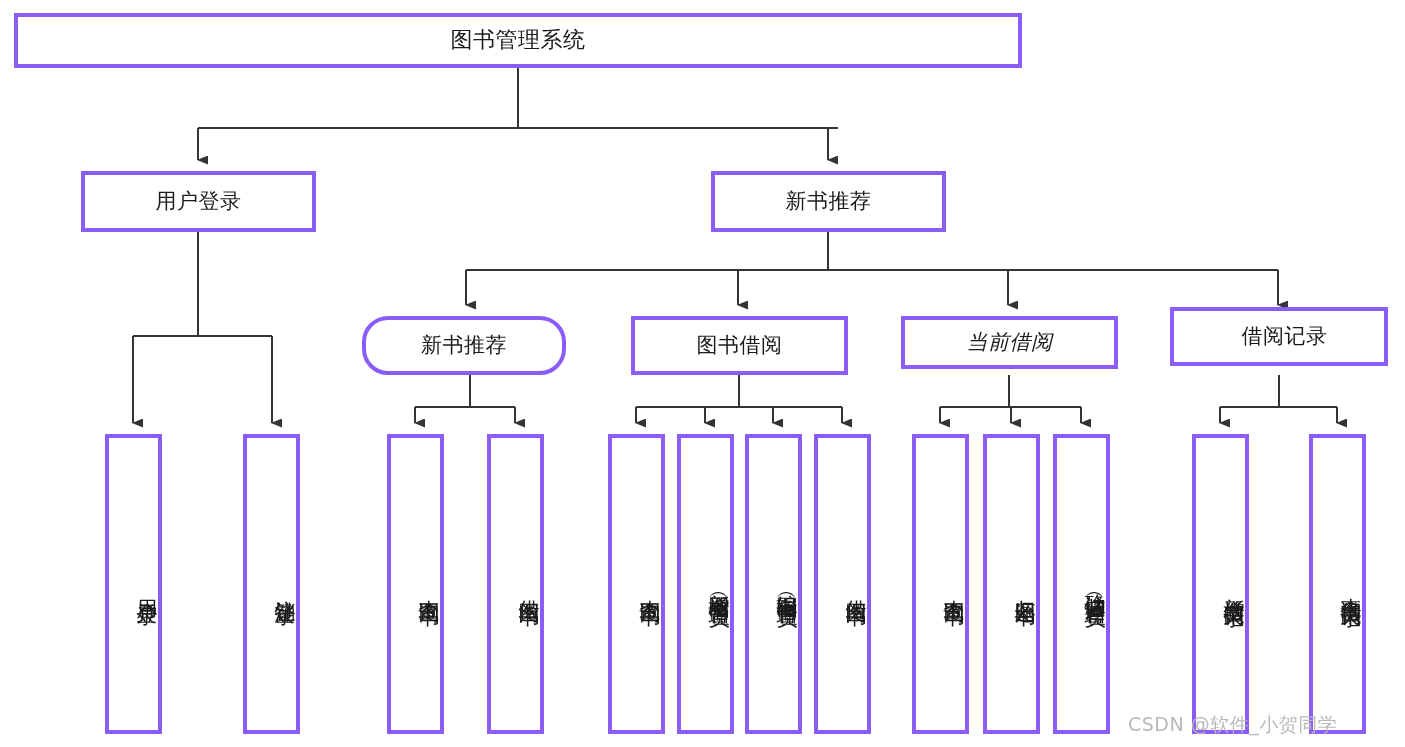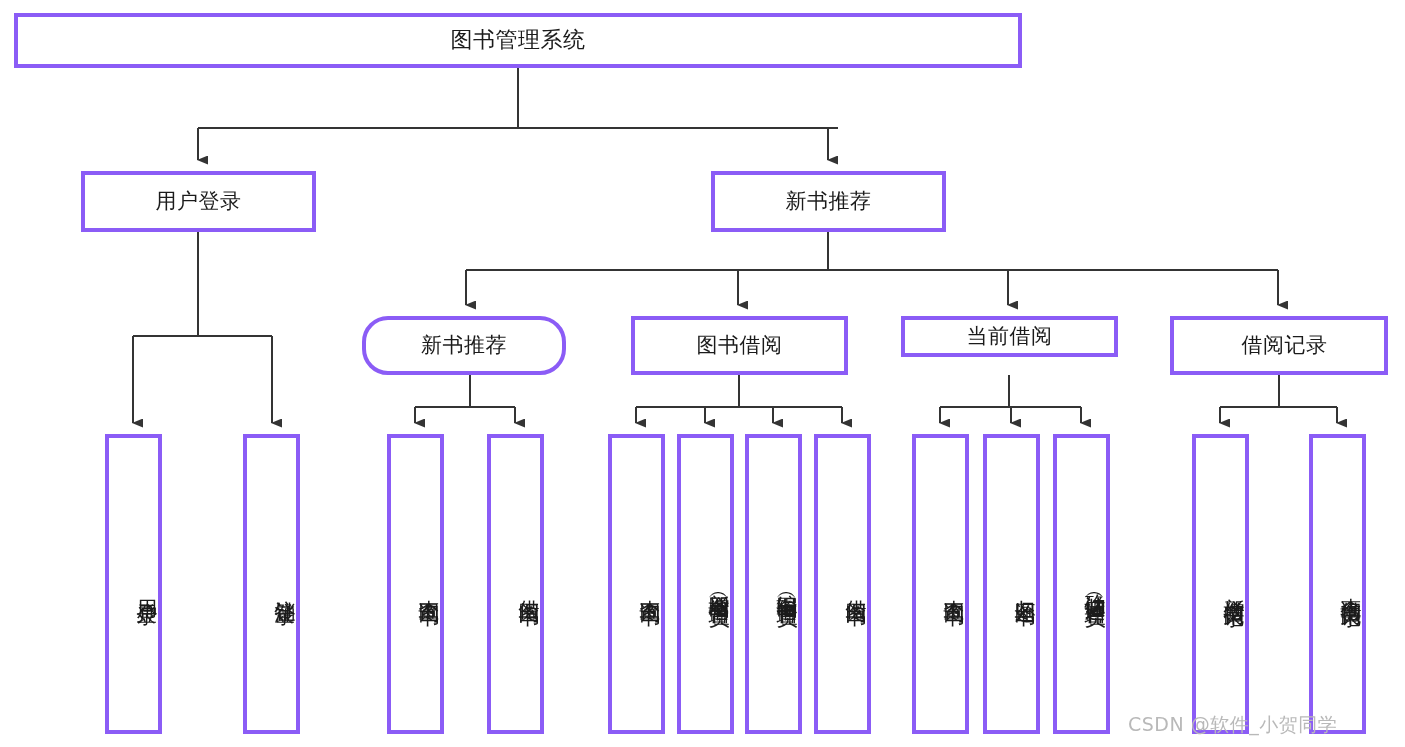--- a/index.html
+++ b/index.html
@@ -129,24 +129,24 @@
   <div class="node node-h" style="left:711px; top:171px; width:235px; height:61px;">
     <span>新书推荐</span>
   </div>
 
   <div class="node node-h" style="left:362px; top:316px; width:204px; height:59px;border-radius:26px;">
     <span>新书推荐</span>
   </div>
   <div class="node node-h" style="left:631px; top:316px; width:217px; height:59px;">
     <span>图书借阅</span>
   </div>
-  <div class="node node-h" style="left:901px; top:316px; width:217px; height:41px;">
+  <div class="node node-h" style="left:901px; top:316px; width:217px; height:53px;font-style:italic;">
     <span>当前借阅</span>
   </div>
-  <div class="node node-h" style="left:1170px; top:316px; width:218px; height:59px;padding-left:11px;">
+  <div class="node node-h" style="left:1170px; top:307px; width:218px; height:59px;padding-left:11px;">
     <span>借阅记录</span>
   </div>
 
   <div class="node node-v" style="left:105px; top:434px; width:57px; height:300px;">
     <span>用户登录</span>
   </div>
   <div class="node node-v" style="left:243px; top:434px; width:57px; height:300px;">
     <span>注销登录</span>
   </div>
 

